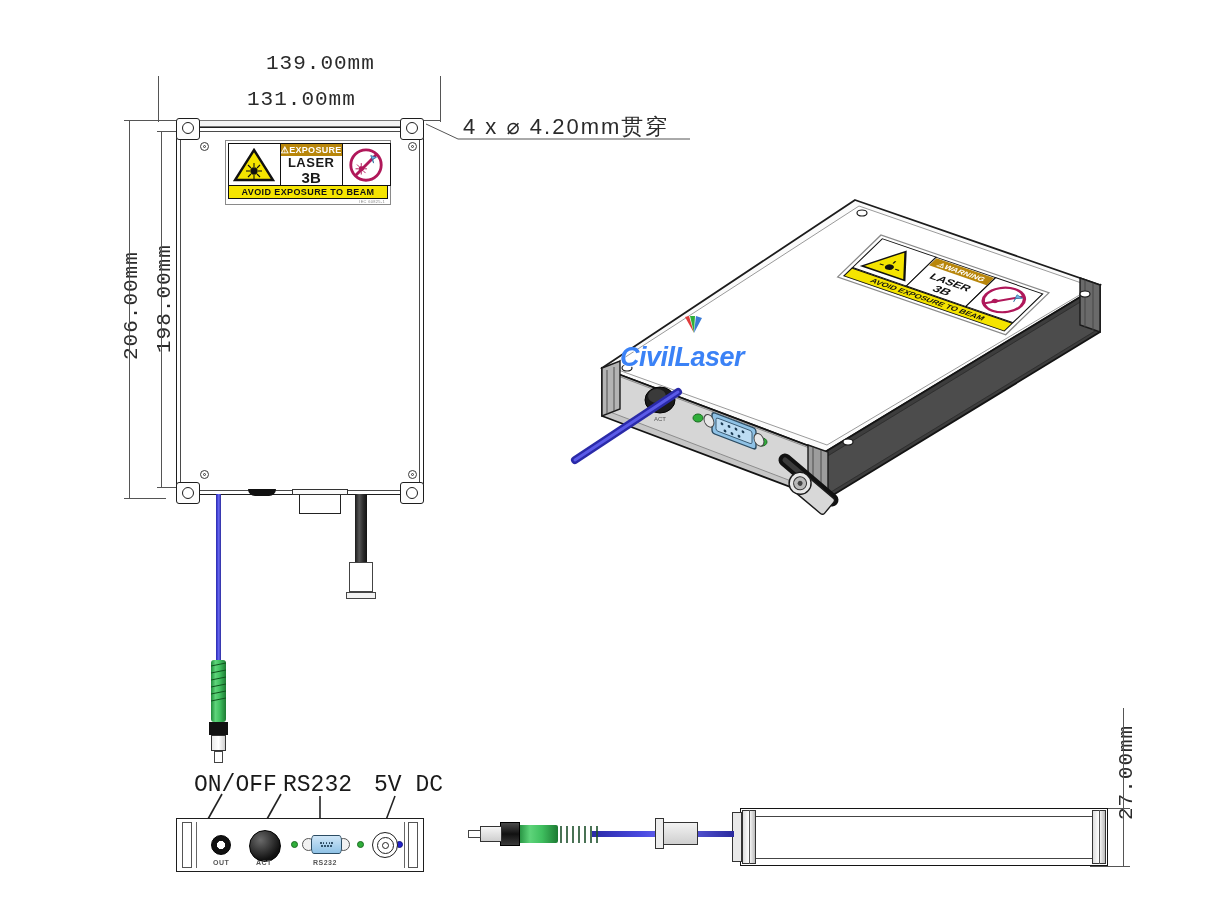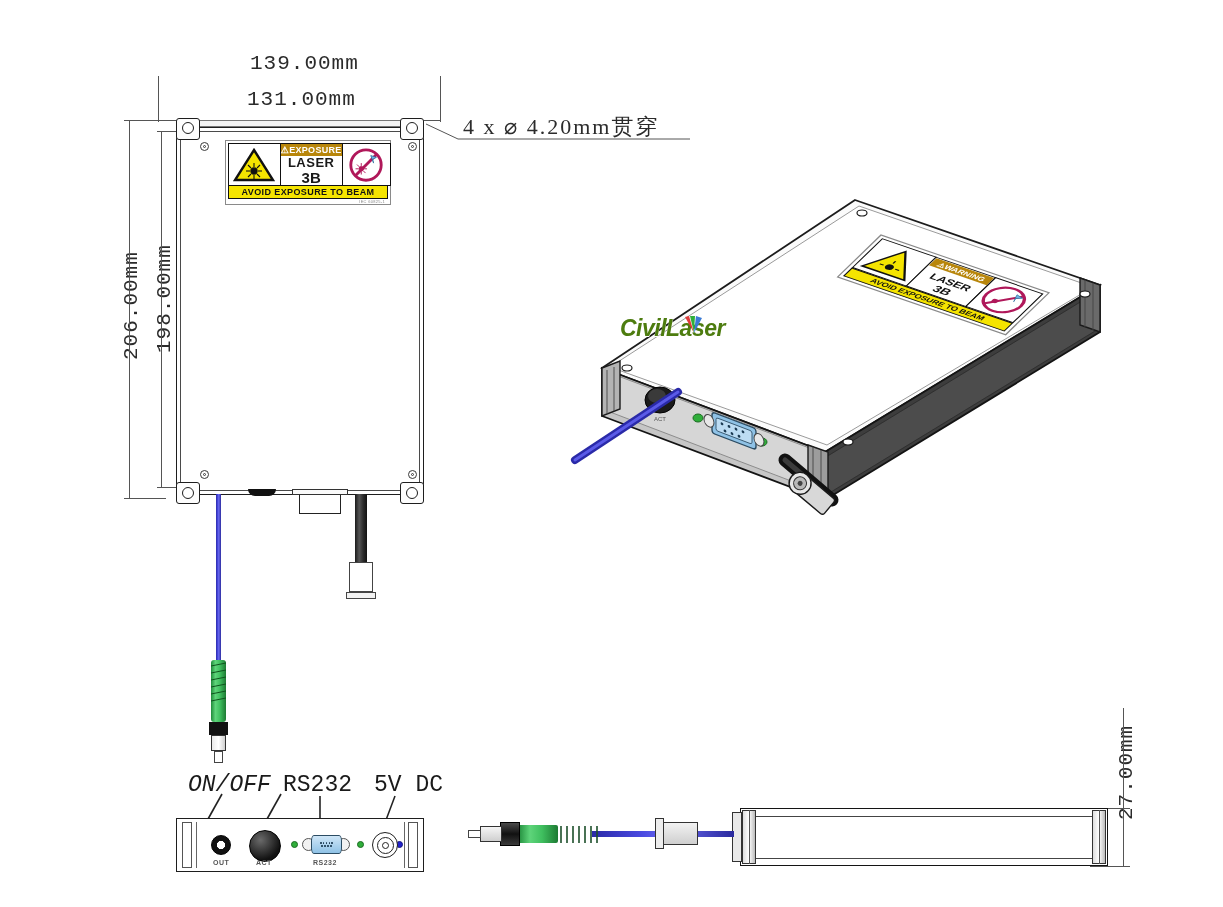--- a/index.html
+++ b/index.html
@@ -3,21 +3,21 @@
 <meta charset="utf-8">
 <style>
   html,body{margin:0;padding:0;background:#ffffff;}
   body{width:1223px;height:907px;position:relative;overflow:hidden;
        font-family:"Liberation Sans", sans-serif;color:#1a1a1a;}
   .abs{position:absolute;}
   
   .dim{font-family:"Liberation Mono", monospace;font-size:21px;letter-spacing:1px;
        color:#2b2b2b;white-space:nowrap;}
   .dim-v{transform-origin:0 0;transform:rotate(-90deg);}
-  .leader-txt{font-family:Liberation Serif, serif;font-size:22px;letter-spacing:2px;
+  .leader-txt{font-family:Liberation Sans, sans-serif;font-size:22px;letter-spacing:2px;
        color:#2b2b2b;white-space:nowrap;}
   .panel-lbl{font-family:"Liberation Mono", monospace;font-size:23px;letter-spacing:0px;
        color:#1a1a1a;white-space:nowrap;}
   .tiny-lbl{font-family:"Liberation Sans", sans-serif;font-size:7px;font-weight:bold;
        color:#555;letter-spacing:.5px;white-space:nowrap;}
   
   .hl{background:#2a2a2a;height:1px;}
   .vl{background:#2a2a2a;width:1px;}
   .thin{background:#6b6b6b;}
   
@@ -62,29 +62,29 @@
        justify-content:center;align-items:center;gap:1px;}
   .db9row{display:flex;gap:1.3px;}
   .db9pin{width:1.6px;height:1.6px;background:#1b3a52;border-radius:50%;}
   .db9ear{border:1.2px solid #555;border-radius:50%;background:#f2f2f2;box-sizing:border-box;}
   .dcjack{border:1.4px solid #1e1e1e;border-radius:50%;background:#fff;box-sizing:border-box;
        display:flex;align-items:center;justify-content:center;}
   .knob{border-radius:50%;background:radial-gradient(circle at 35% 30%,#6a6a6a,#111 70%);
        border:1px solid #000;}
   
   .wm{font-family:"Liberation Sans", sans-serif;font-style:italic;font-weight:bold;
-      font-size:23px;color:#4d7c0f;letter-spacing:-0.5px;white-space:nowrap;
-      text-shadow:0 1px 0 #fff;}
+      font-size:27px;color:#3b82f6;letter-spacing:-0.5px;white-space:nowrap;
+      text-shadow:0 1px 0 #fff;margin-top:27px;}
 </style>
 </head>
 <body>
 
 <div class="abs" style="left:0;top:0;width:470px;height:790px;">
 
-  <div class="abs dim" style="left:250px;top:52px;">139.00mm</div>
+  <div class="abs dim" style="left:266px;top:52px;">139.00mm</div>
 
   <div class="abs hl thin" style="left:158px;top:120px;width:282px;height:1px;background:#555;"></div>
   <div class="abs vl thin" style="left:158px;top:76px;height:46px;background:#555;"></div>
   <div class="abs vl thin" style="left:440px;top:76px;height:46px;background:#555;"></div>
 
   <div class="abs dim" style="left:247px;top:88px;">131.00mm</div>
 
   <div class="abs dim dim-v" style="left:120px;top:360px;">206.00mm</div>
   <div class="abs vl thin" style="left:129px;top:120px;height:378px;background:#555;"></div>
   <div class="abs hl thin" style="left:124px;top:120px;width:42px;background:#555;"></div>
@@ -196,21 +196,21 @@
 
   <div class="abs dccab" style="left:355px;top:494px;width:12px;height:68px;"></div>
   <div class="abs" style="left:349px;top:562px;width:24px;height:30px;border:1.2px solid #444;
               background:#fff;box-sizing:border-box;"></div>
   <div class="abs" style="left:346px;top:592px;width:30px;height:7px;border:1.2px solid #444;
               background:#f2f2f2;box-sizing:border-box;"></div>
 </div>
 
 <div class="abs" style="left:0;top:760px;width:470px;height:120px;">
 
-  <div class="abs panel-lbl" style="left:188px;top:12px;font-style:italic;">ON/OFF</div>
+  <div class="abs panel-lbl" style="left:194px;top:12px;">ON/OFF</div>
   <div class="abs panel-lbl" style="left:283px;top:12px;">RS232</div>
   <div class="abs panel-lbl" style="left:374px;top:12px;">5V DC</div>
 
   <svg class="abs" style="left:170px;top:30px;width:280px;height:52px;overflow:visible;">
     <path d="M52,4 L33,38" stroke="#222" stroke-width="1.6" fill="none"></path>
     <path d="M111,4 L92,38" stroke="#222" stroke-width="1.6" fill="none"></path>
     <path d="M150,6 L150,38" stroke="#222" stroke-width="1.6" fill="none"></path>
     <path d="M225,6 L213,38" stroke="#222" stroke-width="1.6" fill="none"></path>
   </svg>
 

